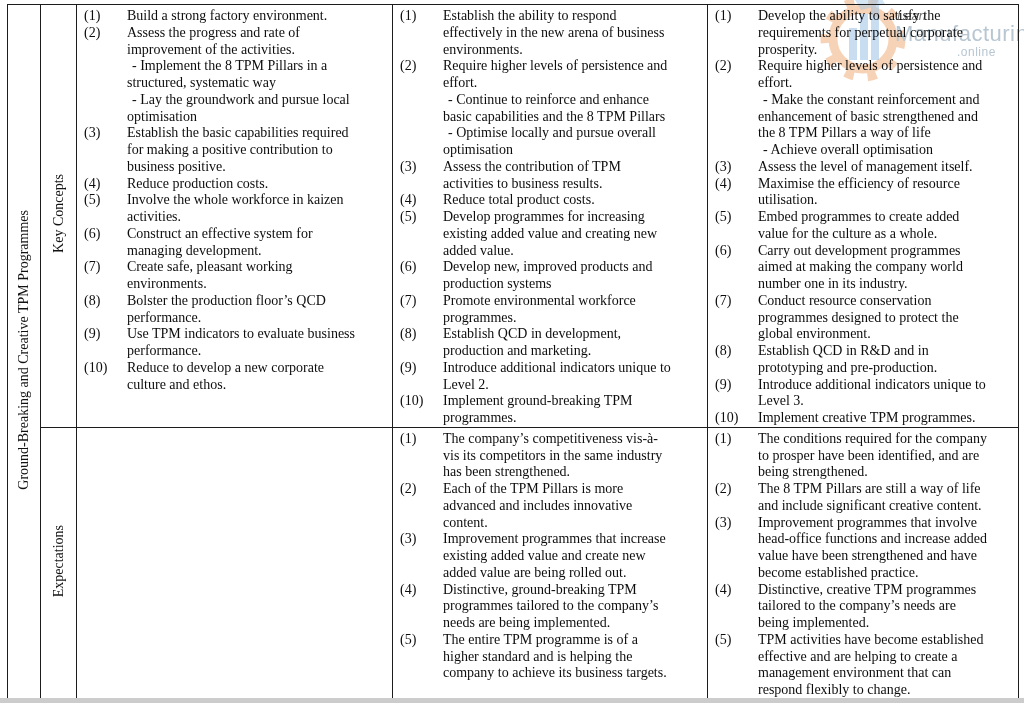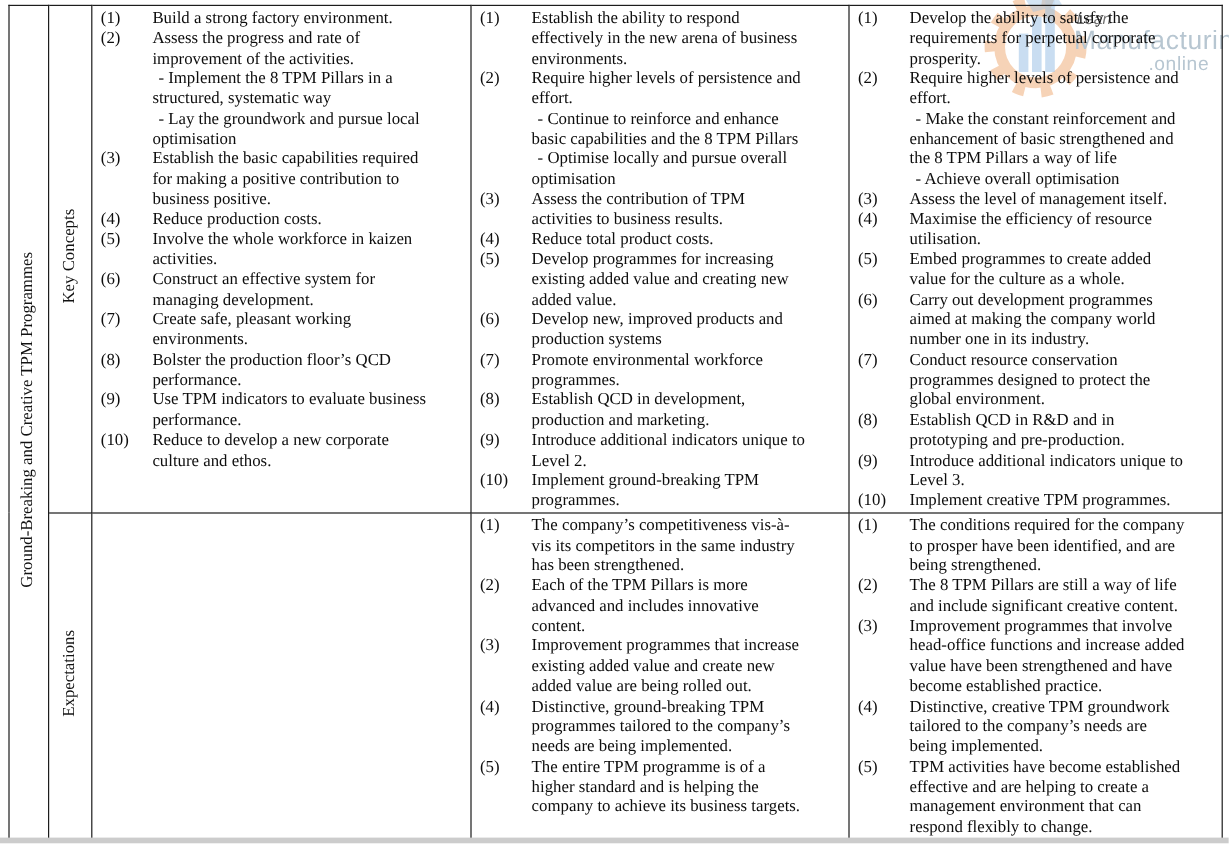--- a/index.html
+++ b/index.html
@@ -27,21 +27,21 @@
   }
   .wm-brand {
     position: absolute; left: 80px; top: 27px;
     font-family: "Liberation Sans", sans-serif;
     font-size: 22px; letter-spacing: 0.5px;
     color: #b7c6d1;
   }
   .wm-domain {
     position: absolute; left: 142px; top: 51px;
     font-family: "Liberation Sans", sans-serif;
-    font-size: 16px; letter-spacing: 0.5px;
+    font-size: 12px; letter-spacing: 0.5px;
     color: #b7c6d1;
   }
 
   
   table.tpm-table {
     position: absolute; left: 7px; top: 4px;
     width: 1011px;
     border-collapse: collapse;
     table-layout: fixed;
     z-index: 2;
@@ -433,21 +433,21 @@
                 <span class="itext">
                   <div class="line">Improvement programmes that involve</div>
                   <div class="line">head-office functions and increase added</div>
                   <div class="line">value have been strengthened and have</div>
                   <div class="line">become established practice.</div>
                 </span>
               </div>
               <div class="item">
                 <span class="num">(4)</span>
                 <span class="itext">
-                  <div class="line">Distinctive, creative TPM groundwork</div>
+                  <div class="line">Distinctive, creative TPM programmes</div>
                   <div class="line">tailored to the company’s needs are</div>
                   <div class="line">being implemented.</div>
                 </span>
               </div>
               <div class="item">
                 <span class="num">(5)</span>
                 <span class="itext">
                   <div class="line">TPM activities have become established</div>
                   <div class="line">effective and are helping to create a</div>
                   <div class="line">management environment that can</div>

